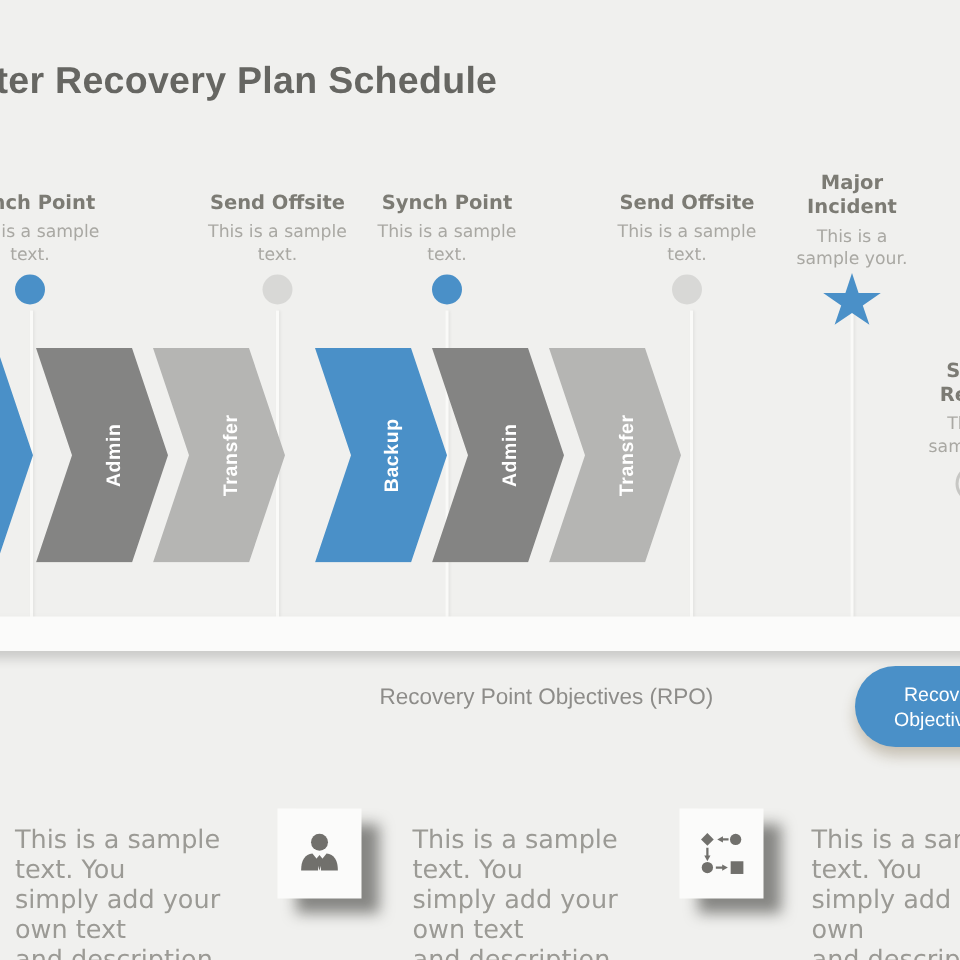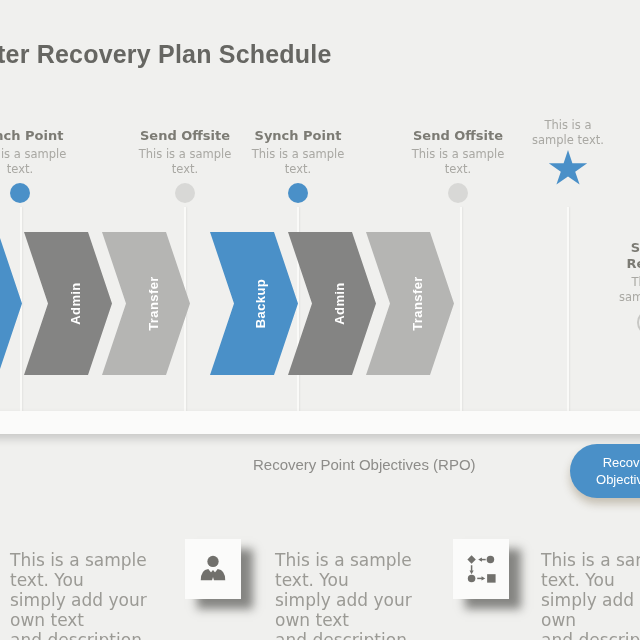--- a/index.html
+++ b/index.html
@@ -133,22 +133,24 @@
 text.</div>
   <div class="dot blue"></div>
 </div>
 <div class="abs milestone" style="left:393px;width:130px;">
   <div class="m-label">Send Offsite</div>
   <div class="m-sample">This is a sample
 text.</div>
   <div class="dot gray"></div>
 </div>
 <div class="abs milestone" style="left:523px;width:90px;top:115px;">
+  <div class="m-label">Major
+Incident</div>
   <div class="m-sample">This is a
-sample  text.</div>
+sample  your.</div>
   <div class="star"></div>
 </div>
 <div class="abs milestone" style="left:595px;width:120px;top:240px;">
   <div class="m-label">Server
 Restore</div>
   <div class="m-sample">This is a
 sample text.</div>
 </div>
 <div class="abs ring" style="left:637px;top:310px;z-index:2;"></div>
 

